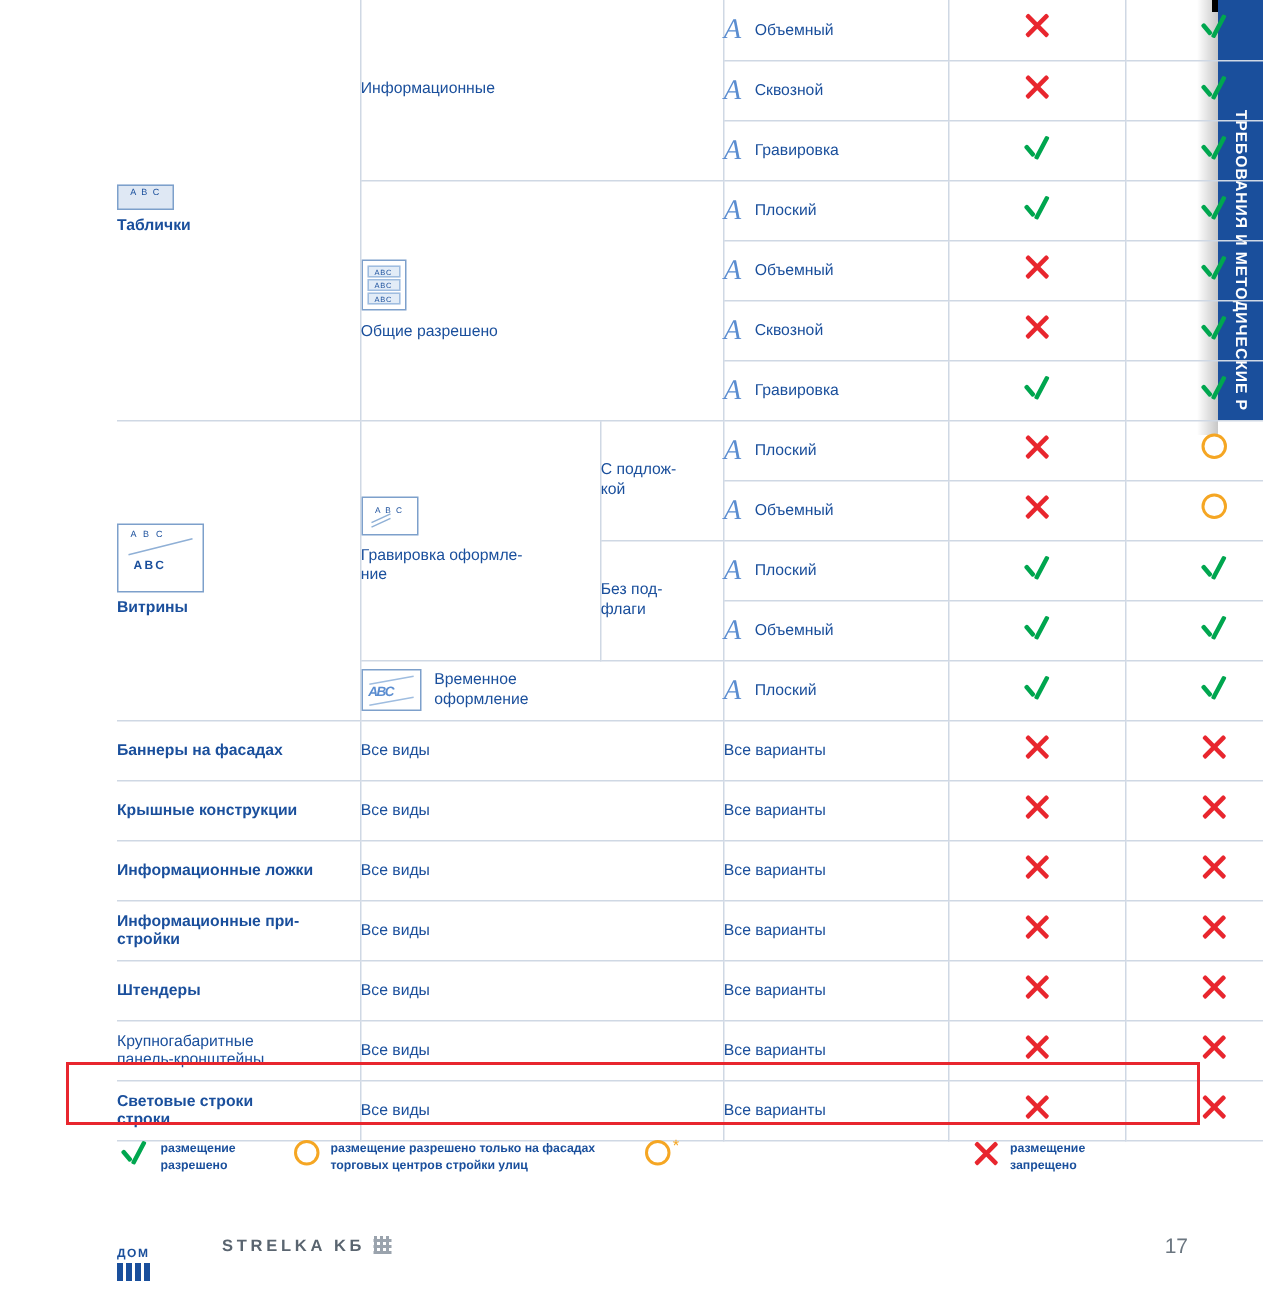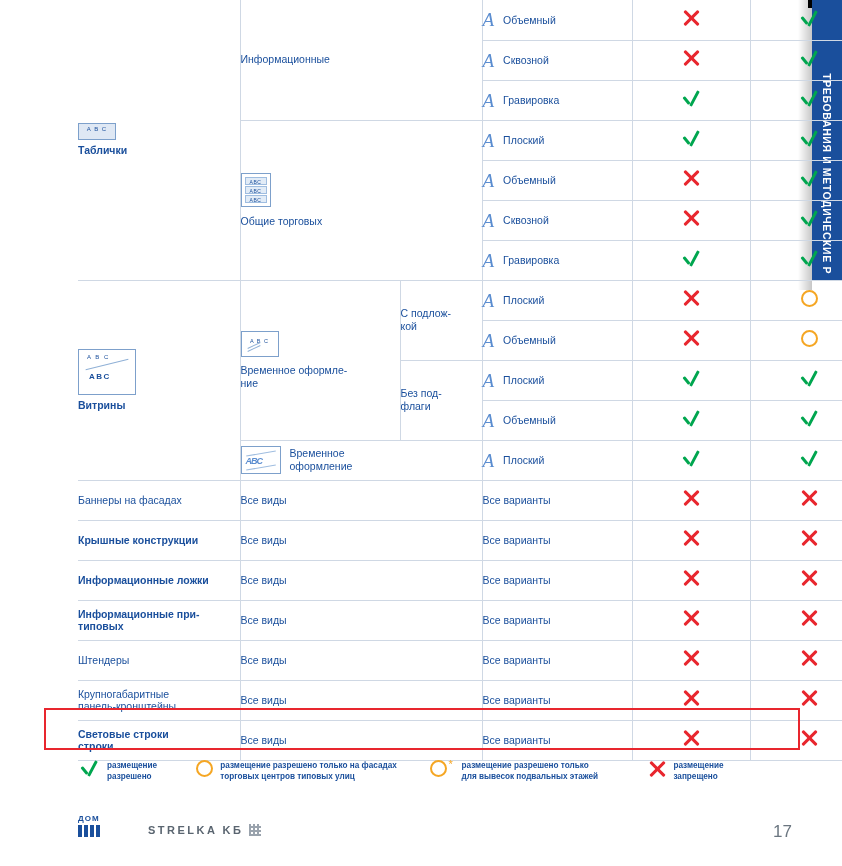--- a/index.html
+++ b/index.html
@@ -323,20 +323,21 @@
     height: 40px;
   }
   .logo-dom {
     position: absolute;
     left: 0; top: 2px;
     width: 34px; height: 30px;
   }
   .logo-dom .dom-text {
     font-size: 8px; color: #1a4f9c; font-weight: bold; letter-spacing: 1px;
     line-height: 9px;
+    margin-top: 17px;
   }
   .logo-dom .bars {
     display: flex; gap: 2px; margin-top: 2px;
   }
   .logo-dom .bars i {
     display: block; width: 4px; height: 12px; background: #1a4f9c;
   }
   .strelka {
     position: absolute;
     left: 70px; top: 12px;
@@ -350,21 +351,21 @@
     width: 12px; height: 12px;
     margin-left: 6px;
     vertical-align: -2px;
     background:
       repeating-linear-gradient(90deg, #9aa3ad 0 2px, transparent 2px 4px),
       repeating-linear-gradient(0deg, #9aa3ad 0 2px, transparent 2px 4px);
   }
   .page-num {
     position: absolute;
     right: 0; top: 10px;
-    font-size: 17px;
+    font-size: 14px;
     color: #6b7680;
   }
 </style>
 </head>
 <body>
 
 <div id="page">
 
   <div class="top-black"></div>
   <div class="side-shadow"></div>
@@ -423,21 +424,21 @@
         <td class="mark-cell"><span class="mark check"></span></td>
       </tr>
 
       <tr>
         <td class="sub-cell" colspan="2" rowspan="4">
           <div class="thumb-stack">
             <div class="line">ABC</div>
             <div class="line">ABC</div>
             <div class="line">ABC</div>
           </div>
-          <div style="margin-top:8px">Общие торговых</div>
+          <div style="margin-top:8px">Общие разрешено</div>
         </td>
         <td class="type-cell">
           <div class="type-inner">
             <span class="glyph-a">A</span>
             <span>Плоский</span>
           </div>
         </td>
         <td class="mark-cell"><span class="mark check"></span></td>
         <td class="mark-cell"><span class="mark check"></span></td>
       </tr>
@@ -480,21 +481,21 @@
             <div class="t2">ABC</div>
           </div>
           <div class="cat-label">Витрины</div>
         </td>
         <td class="sub-cell" rowspan="4">
           <div class="thumb-small">
             <div class="tt">A B C</div>
             <div class="sl"></div>
             <div class="sl2"></div>
           </div>
-          <div style="margin-top:7px;white-space:pre-line">Временное оформле-
+          <div style="margin-top:7px;white-space:pre-line">Гравировка оформле-
 ние</div>
         </td>
         <td class="sub-cell" rowspan="2">
           <span style="white-space:pre-line">С подлож-
 кой</span>
         </td>
         <td class="type-cell">
           <div class="type-inner">
             <span class="glyph-a">A</span>
             <span>Плоский</span>
@@ -554,21 +555,21 @@
             <span class="glyph-a">A</span>
             <span>Плоский</span>
           </div>
         </td>
         <td class="mark-cell"><span class="mark check"></span></td>
         <td class="mark-cell"><span class="mark check"></span></td>
       </tr>
 
       <tr>
         <td class="plain-cell">
-          <span style="color:#1a4f9c;font-weight:normal;white-space:pre-line">Баннеры на фасадах</span>
+          <span style="color:#1a4f9c;font-weight:bold;white-space:pre-line">Баннеры на фасадах</span>
         </td>
         <td class="plain-cell" colspan="2"><span>Все виды</span></td>
         <td class="plain-cell"><span>Все варианты</span></td>
         <td class="mark-cell"><span class="mark cross"></span></td>
         <td class="mark-cell"><span class="mark cross"></span></td>
       </tr>
       <tr>
         <td class="plain-cell">
           <span style="color:#1a4f9c;font-weight:bold;white-space:pre-line">Крышные конструкции</span>
         </td>
@@ -582,30 +583,30 @@
           <span style="color:#1a4f9c;font-weight:bold;white-space:pre-line">Информационные ложки</span>
         </td>
         <td class="plain-cell" colspan="2"><span>Все виды</span></td>
         <td class="plain-cell"><span>Все варианты</span></td>
         <td class="mark-cell"><span class="mark cross"></span></td>
         <td class="mark-cell"><span class="mark cross"></span></td>
       </tr>
       <tr>
         <td class="plain-cell">
           <span style="color:#1a4f9c;font-weight:bold;white-space:pre-line">Информационные при-
-типовых</span>
+стройки</span>
         </td>
         <td class="plain-cell" colspan="2"><span>Все виды</span></td>
         <td class="plain-cell"><span>Все варианты</span></td>
         <td class="mark-cell"><span class="mark cross"></span></td>
         <td class="mark-cell"><span class="mark cross"></span></td>
       </tr>
       <tr>
         <td class="plain-cell">
-          <span style="color:#1a4f9c;font-weight:normal;white-space:pre-line">Штендеры</span>
+          <span style="color:#1a4f9c;font-weight:bold;white-space:pre-line">Штендеры</span>
         </td>
         <td class="plain-cell" colspan="2"><span>Все виды</span></td>
         <td class="plain-cell"><span>Все варианты</span></td>
         <td class="mark-cell"><span class="mark cross"></span></td>
         <td class="mark-cell"><span class="mark cross"></span></td>
       </tr>
       <tr>
         <td class="plain-cell">
           <span style="color:#1a4f9c;font-weight:normal;white-space:pre-line">Крупногабаритные
 панель-кронштейны</span>
@@ -633,29 +634,27 @@
 
   <div class="legend">
     <div class="legend-item li-1">
       <span class="mark check"></span>
       <span class="txt" style="white-space:pre-line">размещение
 разрешено</span>
     </div>
     <div class="legend-item li-2">
       <span class="mark circle"></span>
       <span class="txt" style="white-space:pre-line">размещение разрешено только на фасадах
-торговых центров типовых улиц</span>
+торговых центров стройки улиц</span>
     </div>
     <div class="legend-item li-3">
       <span class="circle-star">
         <span class="mark circle"></span>
         <span class="star">*</span>
       </span>
-      <span class="txt" style="white-space:pre-line;margin-left:8px">размещение разрешено только
-для вывесок подвальных этажей</span>
     </div>
     <div class="legend-item li-4">
       <span class="mark cross"></span>
       <span class="txt" style="white-space:pre-line">размещение
 запрещено</span>
     </div>
   </div>
 
   <div class="footer">
     <div class="logo-dom">

